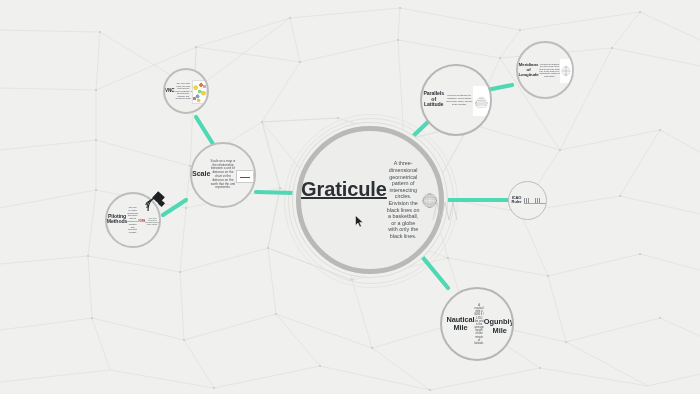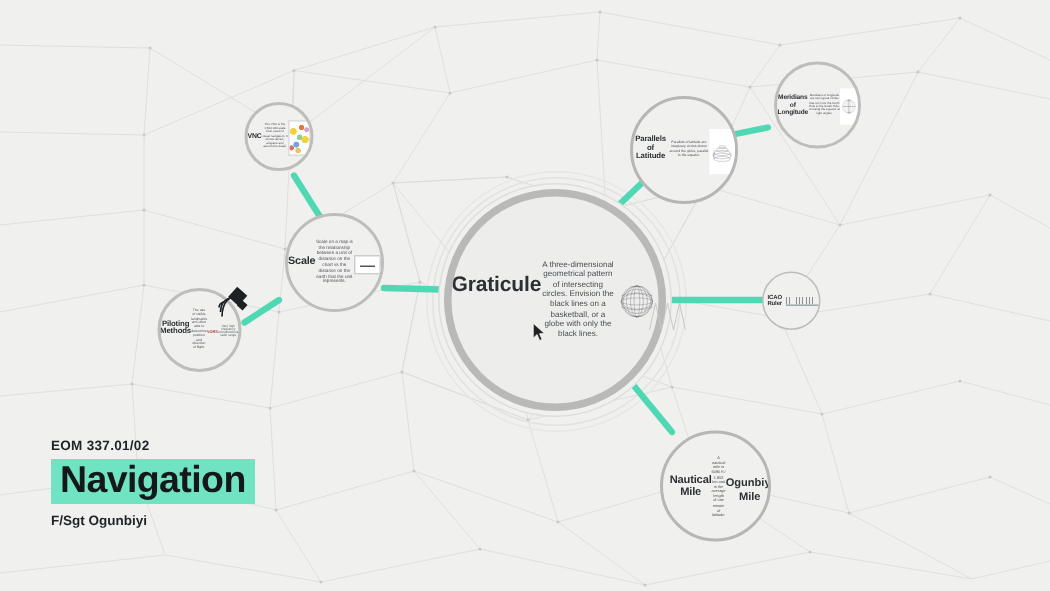--- a/index.html
+++ b/index.html
@@ -59,21 +59,21 @@
   }
 
   
   #node-graticule {
     left: 296px; top: 126px;
     width: 148px; height: 148px;
     border: 5px solid #b9b9b7;
     box-shadow: 0 0 0 3px #f0f0ef, 0 0 0 4px #dededc;
     background: #ededec;
   }
-  #node-graticule .n-title { font-size: 14px; margin-bottom: 21px; }
+  #node-graticule .n-title { font-size: 20px; margin-bottom: 21px; text-decoration: underline; }
   #node-graticule .n-body { font-size: 5.4px; width: 104px; }
 
   .hub-ring {
     position: absolute;
     left: 288px; top: 118px;
     width: 164px; height: 164px;
     border-radius: 50%;
     border: 1px solid #e2e2e0;
     pointer-events: none;
   }
@@ -389,25 +389,18 @@
     <div class="n-title">Nautical Mile</div>
     <div class="n-body">A nautical mile is 6080 ft / 1.852 km and is the average length of one minute of latitude.</div>
     <div class="n-title2">Ogunbiyi Mile</div>
     <div class="n-body2">A statute mile is 5280 feet.</div>
   </div>
 
   <svg style="position:absolute;left:432px;top:200px;" width="26" height="22" viewBox="0 0 26 22">
     <path d="M1,20 L5,2 L9,20 L13,2 L17,20 L21,2 L25,20" stroke="#c9c9c7" stroke-width="0.7" fill="none"></path>
   </svg>
 
-  <div id="titleblock">
-    <div id="course-code">EOM 337.01/02</div>
-    <div id="title-highlight">
-      <span id="title-text">Navigation</span>
-    </div>
-    <div id="presenter">F/Sgt Ogunbiyi</div>
-  </div>
 
   <svg id="cursor" width="9" height="13" viewBox="0 0 9 13">
     <path d="M0.5,0.5 L0.5,10.5 L3,8 L4.8,12 L6.4,11.3 L4.7,7.5 L8,7.4 Z" fill="#222" stroke="#fff" stroke-width="0.5"></path>
   </svg>
 
 </div>
 
 </body></html>

